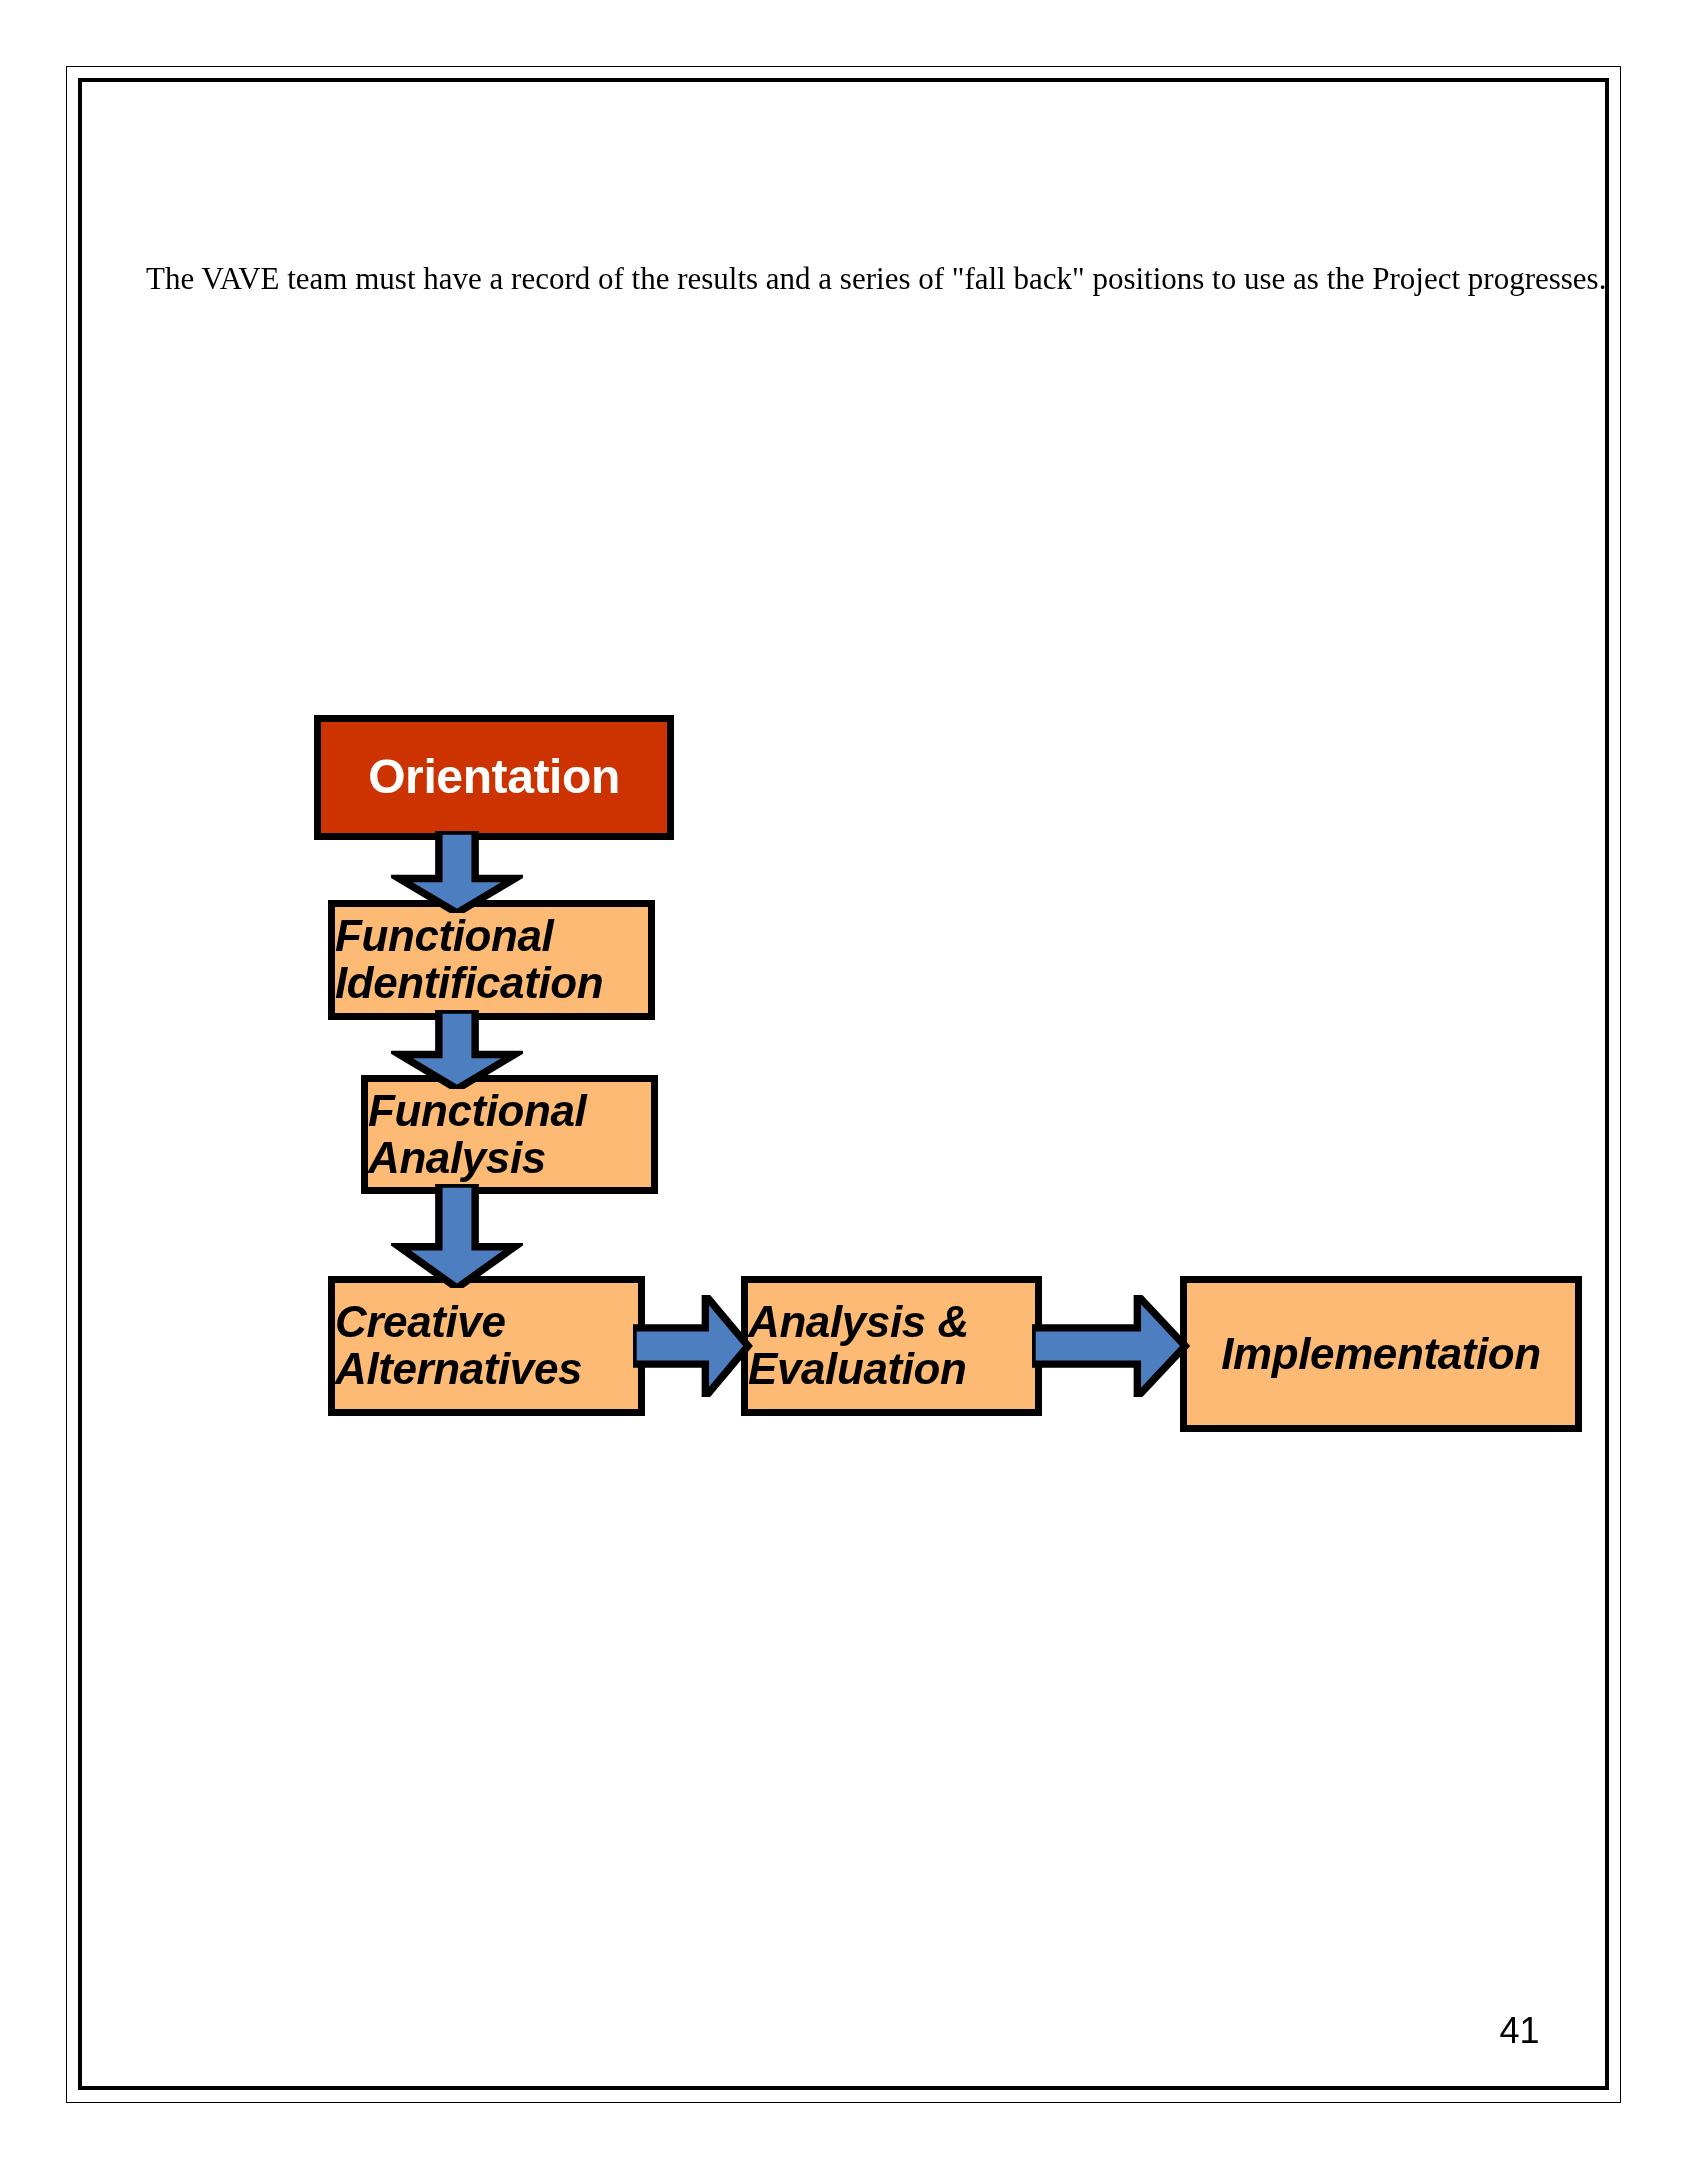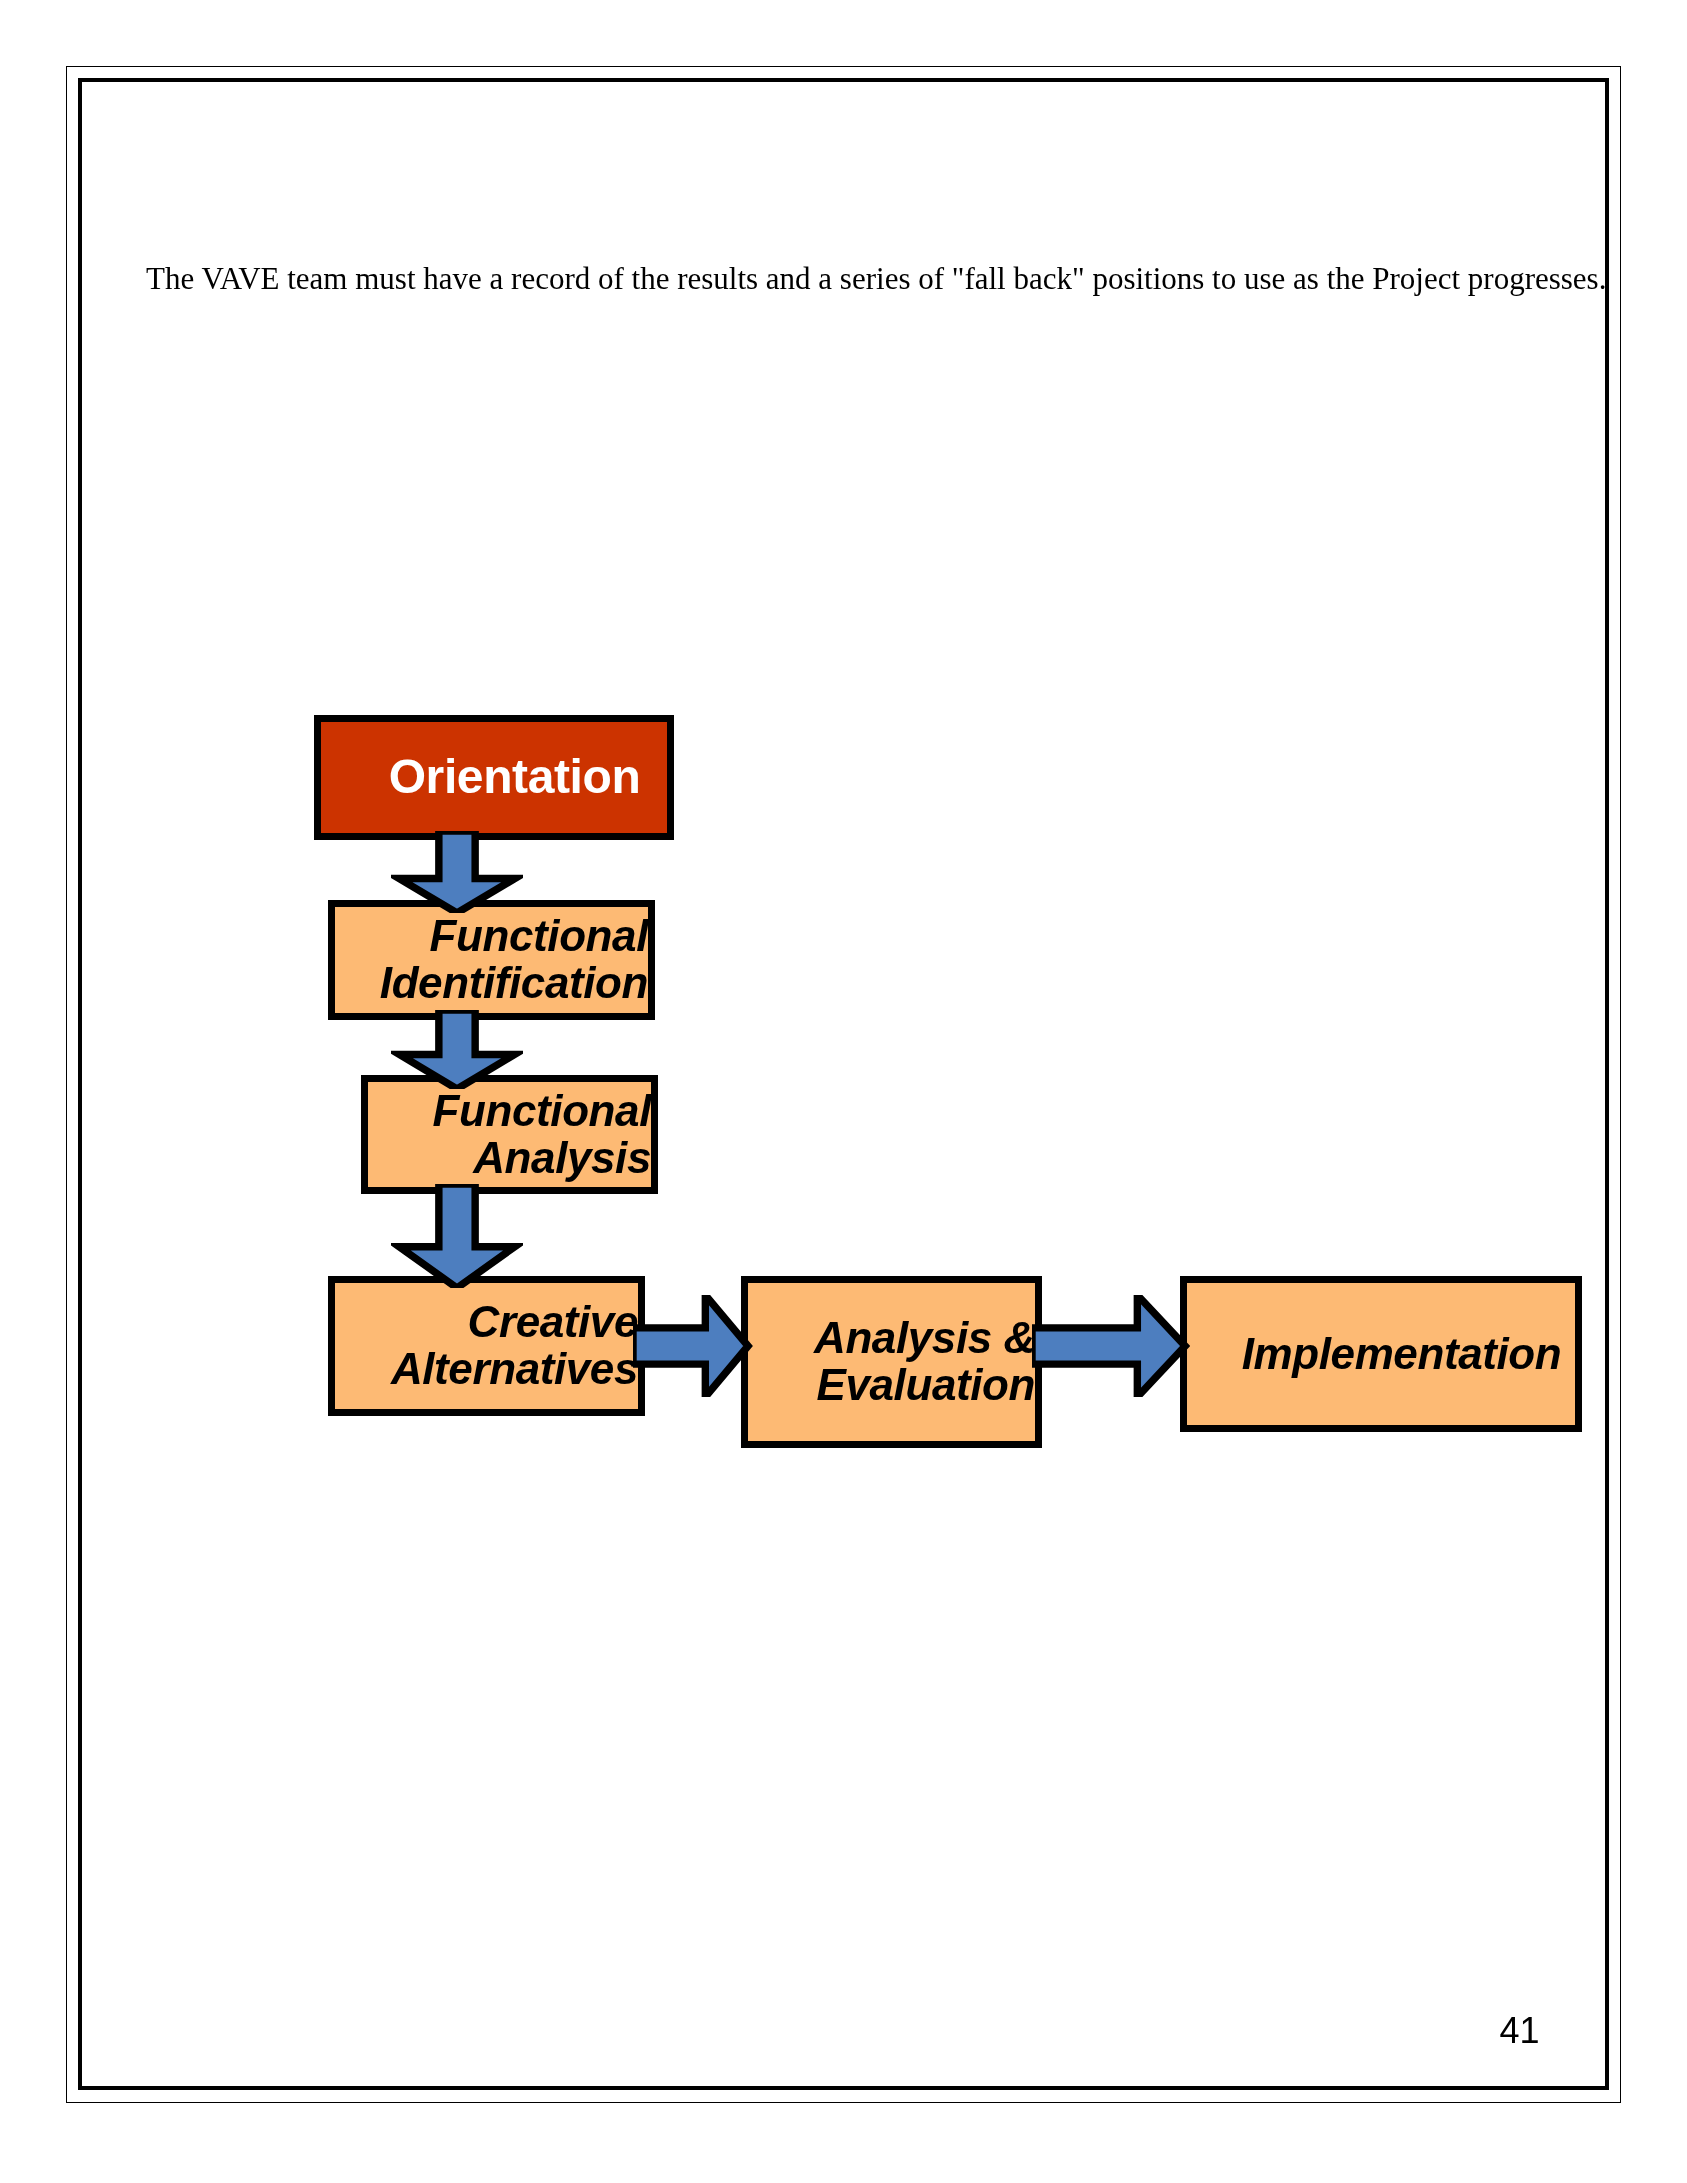--- a/index.html
+++ b/index.html
@@ -69,27 +69,26 @@
     width: 1466px;
     height: 511px;
   }
   .node {
     position: absolute;
     box-sizing: border-box;
     border: 7.4px solid #000000;
     display: flex;
     align-items: center;
     justify-content: center;
-    text-align: right;
+    text-align: left;
     font-family: "Liberation Sans", sans-serif;
     font-weight: bold;
     color: #000000;
     line-height: 1.06;
     letter-spacing: -0.4px;
-    padding-left: 41px;
   }
   .node.yellow { background: #fdba74; font-style: italic; }
   .node.red    { background: #CC3300; color: #FFFFFF; }
 
   #node-orientation {
     left: 203px; top: 31px; width: 360px; height: 125px;
     font-size: 48px;
   }
   #node-functional-identification {
     left: 217px; top: 216px; width: 327px; height: 120px;
@@ -98,21 +97,21 @@
   #node-functional-analysis {
     left: 217px; top: 391px; width: 297px; height: 119px;
     font-size: 44px;
     margin-left: 33px;
   }
   #node-creative-alternatives {
     left: 217px; top: 592px; width: 317px; height: 140px;
     font-size: 44px;
   }
   #node-analysis-evaluation {
-    left: 630px; top: 592px; width: 301px; height: 172px;
+    left: 630px; top: 592px; width: 301px; height: 140px;
     font-size: 44px;
   }
   #node-implementation {
     left: 1069px; top: 592px; width: 402px; height: 156px;
     font-size: 44px;
   }
 
   
   .arrow { position: absolute; }
   #arrow-1 { left: 280px; top: 147px;  width: 132px; height: 82px; }

